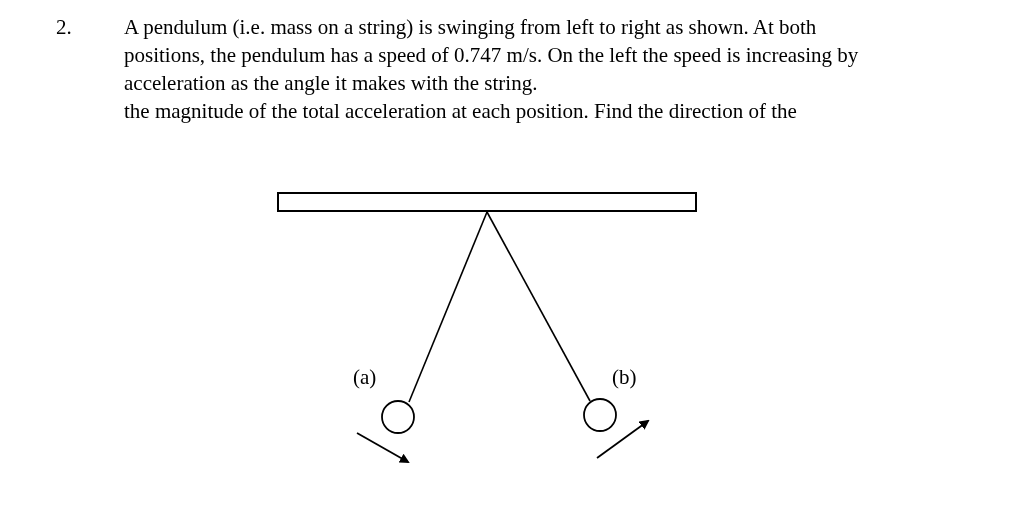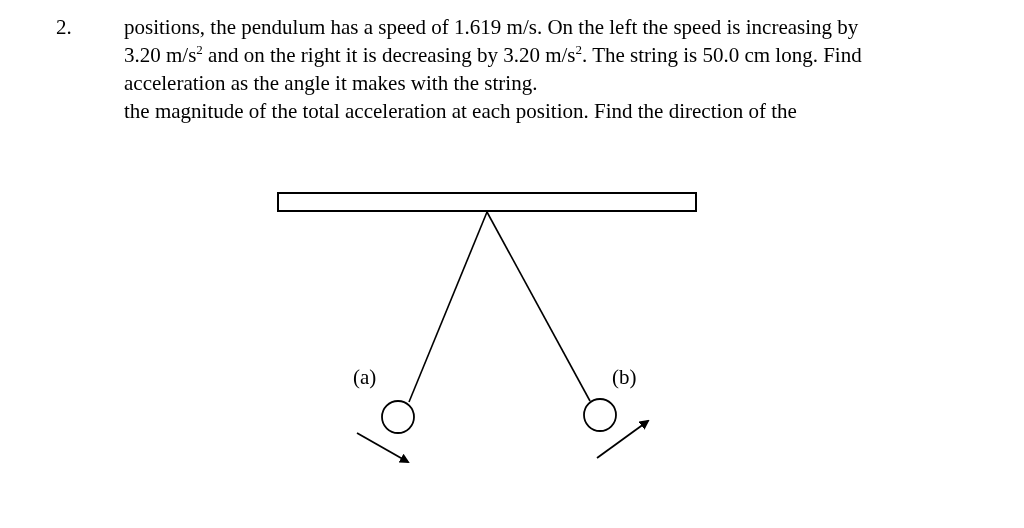--- a/index.html
+++ b/index.html
@@ -49,22 +49,22 @@
       font-size: 21px;
       line-height: 24px;
     }
   </style>
 </head>
 <body>
 
 <div class="problem-number">2.</div>
 
 <div class="problem-text">
-  <span class="line">positions, the pendulum has a speed of 1.619 m/s.  On the left the speed is increasing by</span>
-  <span class="line"><span>3.20 m/s</span><sup>2</sup><span> and on the right it is decreasing by 3.20 m/s</span><sup>2</sup><span>.  The string is 50.0 cm long.  Find</span></span>
+  <span class="line">A pendulum (i.e. mass on a string) is swinging from left to right as shown.  At both</span>
+  <span class="line">positions, the pendulum has a speed of 0.747 m/s.  On the left the speed is increasing by</span>
   <span class="line">acceleration as the angle it makes with the string.</span>
   <span class="line">the magnitude of the total acceleration at each position.  Find the direction of the</span>
 </div>
 
 <svg class="diagram" width="1024" height="528" viewBox="0 0 1024 528">
   <defs>
     <marker id="arrowhead" markerWidth="10" markerHeight="10" refX="8" refY="5" orient="auto" markerUnits="userSpaceOnUse">
       <path d="M0,0 L10,5 L0,10 z" fill="#000"></path>
     </marker>
   </defs>

